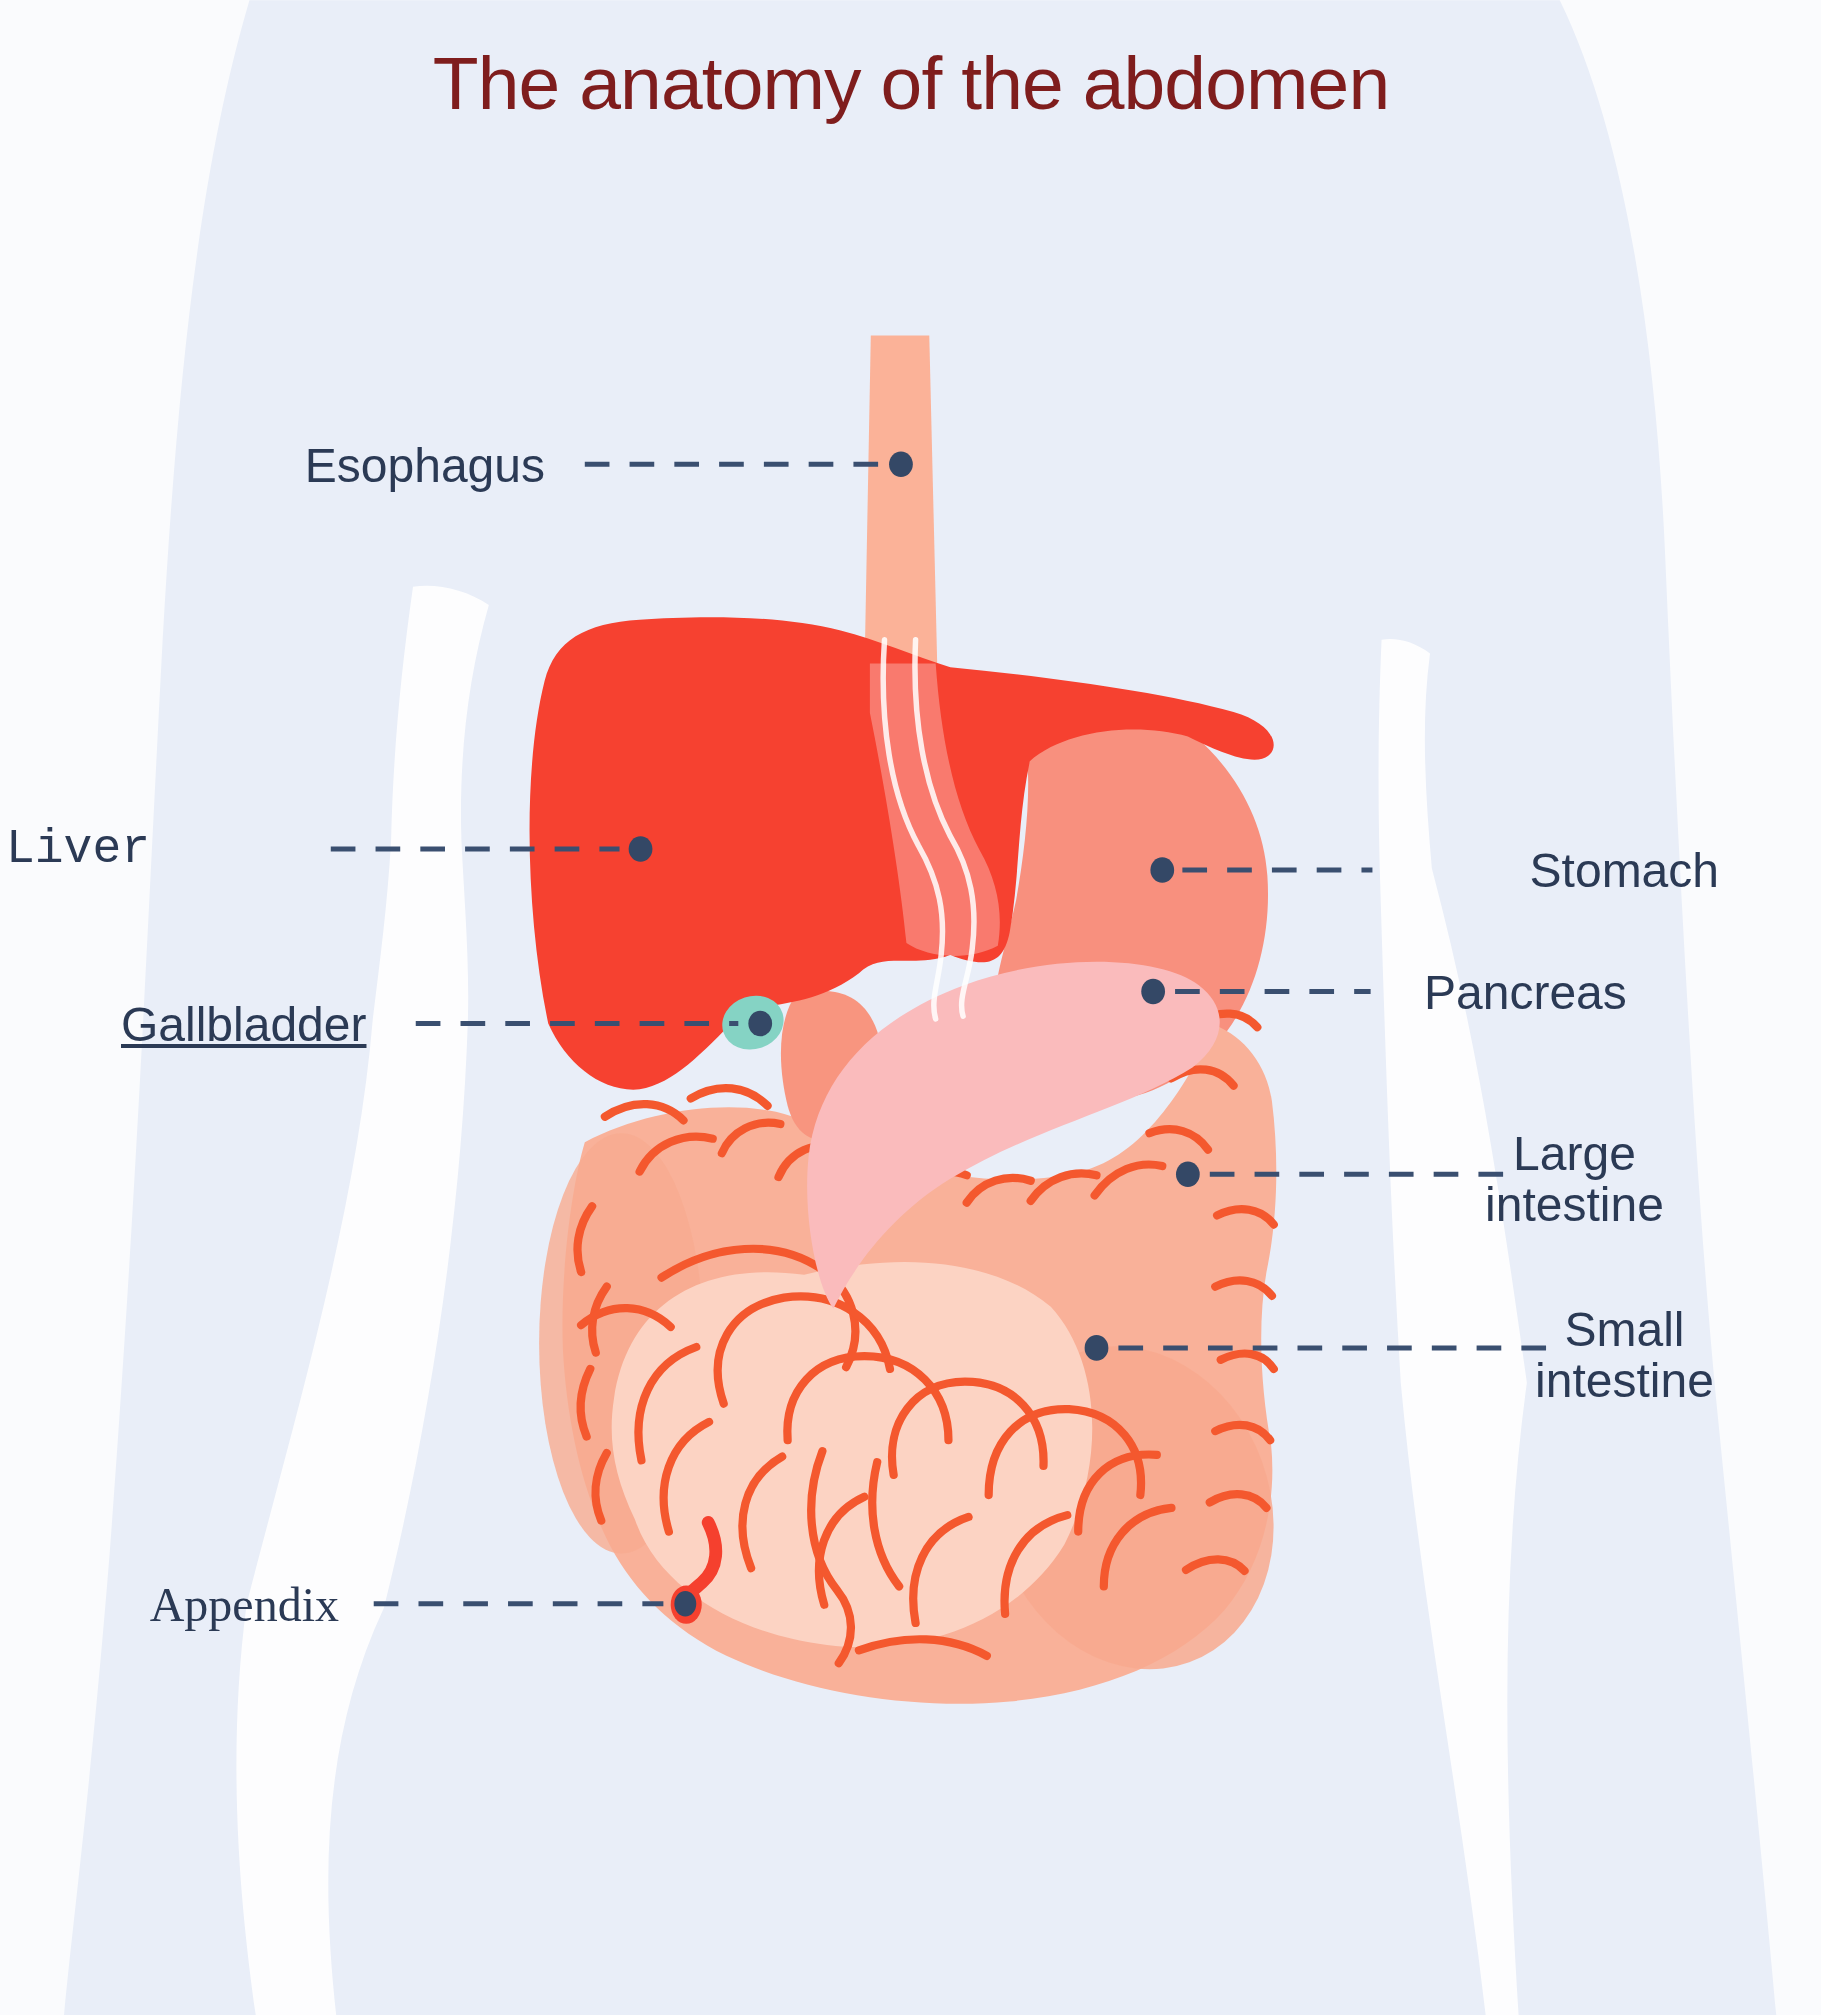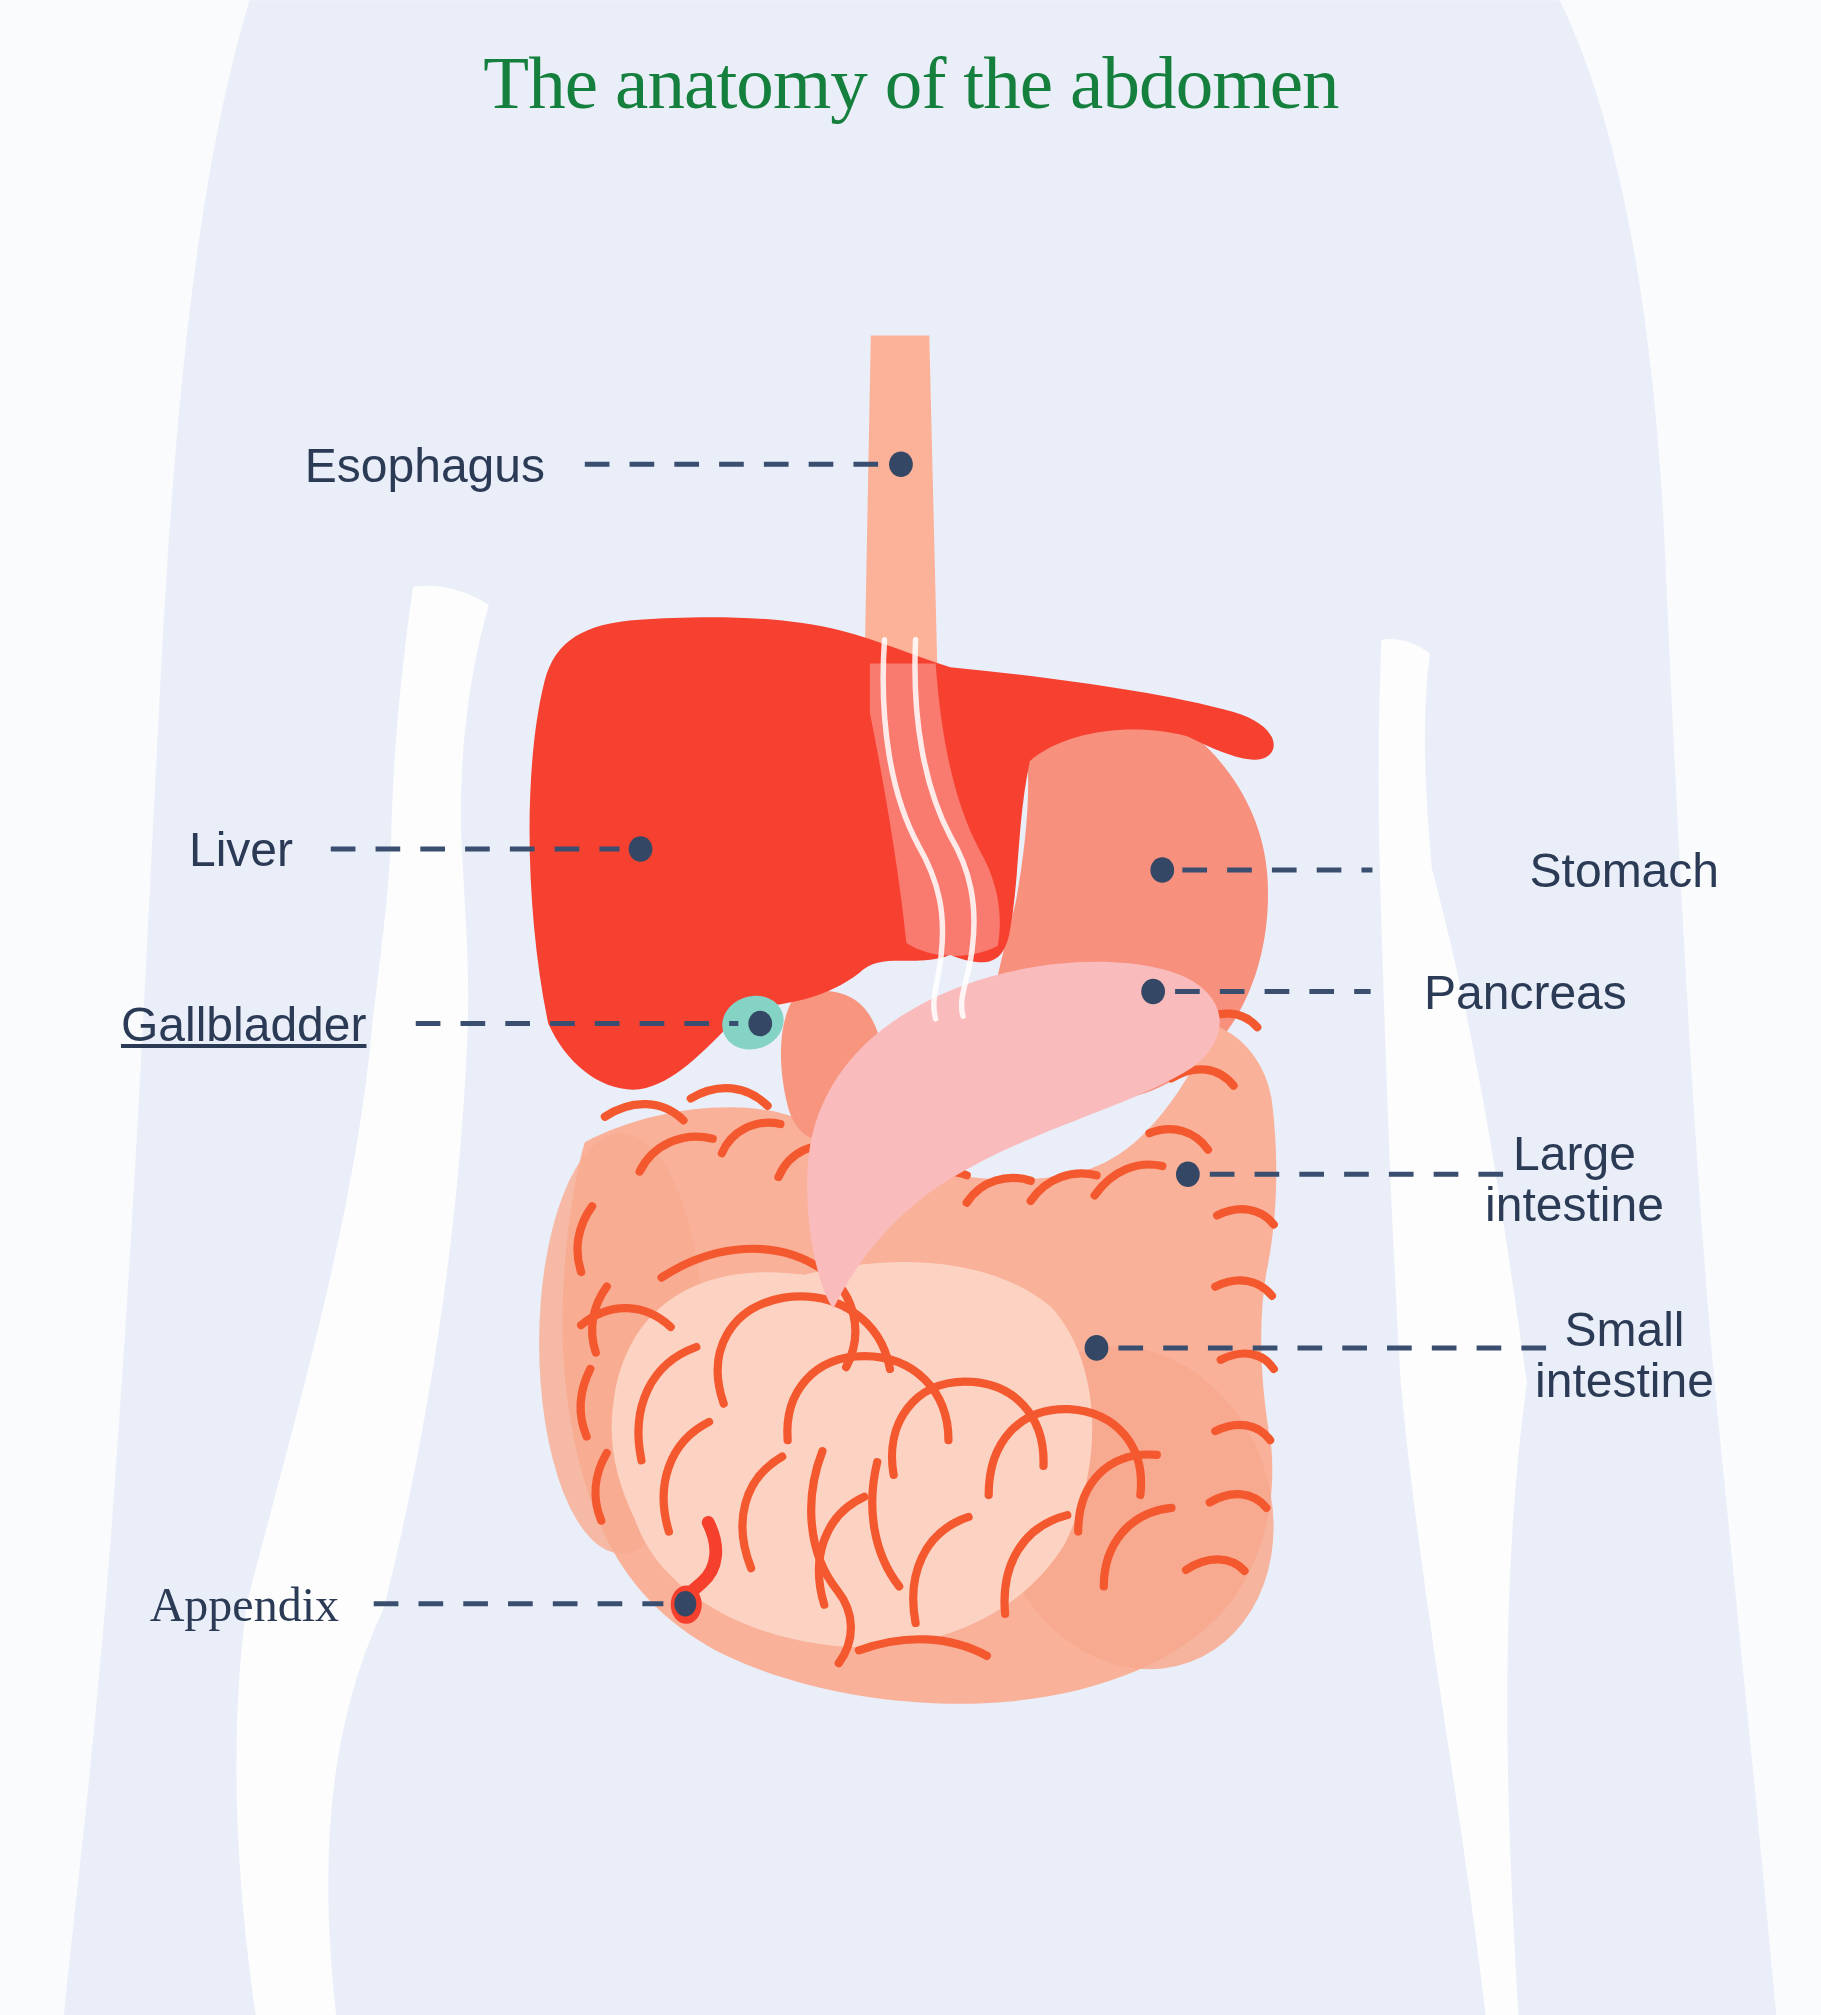--- a/index.html
+++ b/index.html
@@ -3,30 +3,30 @@
 <meta charset="utf-8">
 <style>
   html,body{margin:0;padding:0;background:#fafbfd;}
   .stage{
     position:relative;width:1822px;height:2016px;overflow:hidden;
     background:#fafbfd;font-family:"Liberation Sans",sans-serif;
   }
   .stage svg{position:absolute;left:0;top:0;width:100%;height:100%;display:block;}
   .page-title{
     position:absolute;left:0;top:40px;width:100%;text-align:center;
-    font-family:Liberation Serif, serif;
-    font-size:75px;font-weight:500;letter-spacing:-0.9px;color:#15803d;
+    font-family:Liberation Sans, sans-serif;
+    font-size:75px;font-weight:500;letter-spacing:-0.9px;color:#7f1d1d;
   }
   .organ-label{
     position:absolute;font-size:48px;line-height:51px;color:#2b3a55;
     white-space:nowrap;
   }
   .organ-label.wrap{white-space:normal;}
   .lbl-esophagus{left:271px;top:440px;width:274px;text-align:right;}
-  .lbl-liver{left:19px;top:824px;width:274px;text-align:right;}
+  .lbl-liver{left:6px;top:824px;width:274px;text-align:left;font-family:Liberation Mono, monospace;}
   .lbl-gallbladder{left:121px;top:999px;width:274px;text-align:left;text-decoration:underline;}
   .lbl-appendix{left:65px;top:1579px;width:274px;text-align:right;font-family:Liberation Serif, serif;}
   .lbl-stomach{left:1408px;top:845px;width:311px;text-align:right;}
   .lbl-pancreas{left:1395px;top:967px;width:311px;text-align:left;margin-left:29px;}
   .lbl-large{left:1474px;top:1128px;width:201px;text-align:center;}
   .lbl-small{left:1524px;top:1304px;width:201px;text-align:center;}
   .leader{stroke:#3a4f70;stroke-width:5.5;stroke-dasharray:27 22;fill:none;}
   .dot{fill:#344866;}
   .gut-line{stroke:#f4582e;stroke-width:9;fill:none;stroke-linecap:round;}
 </style>

